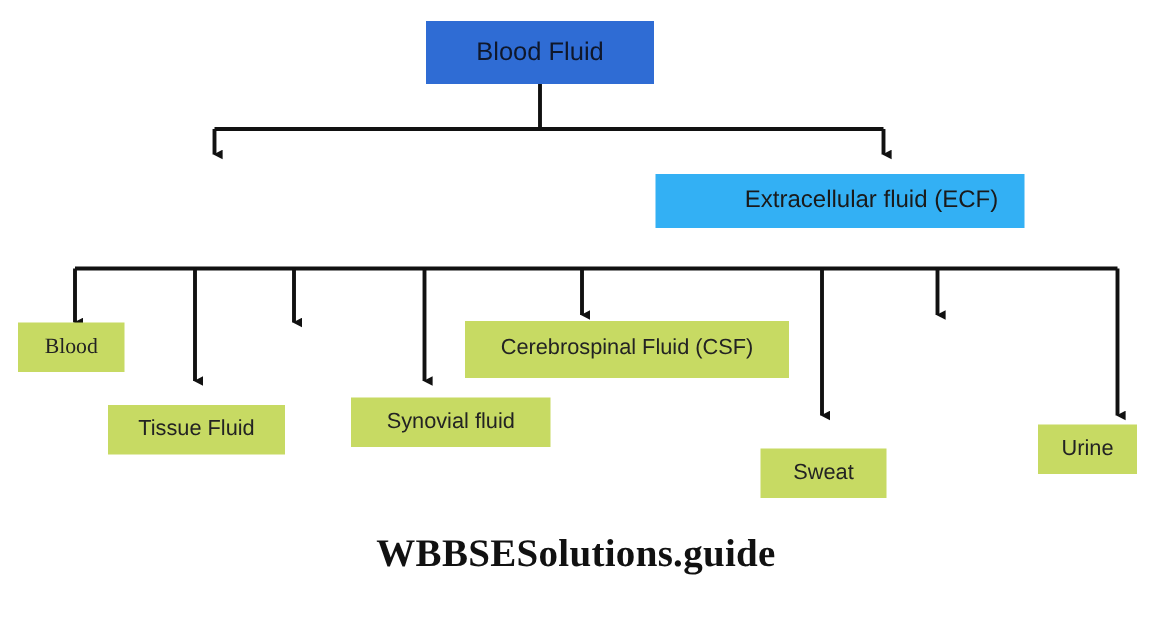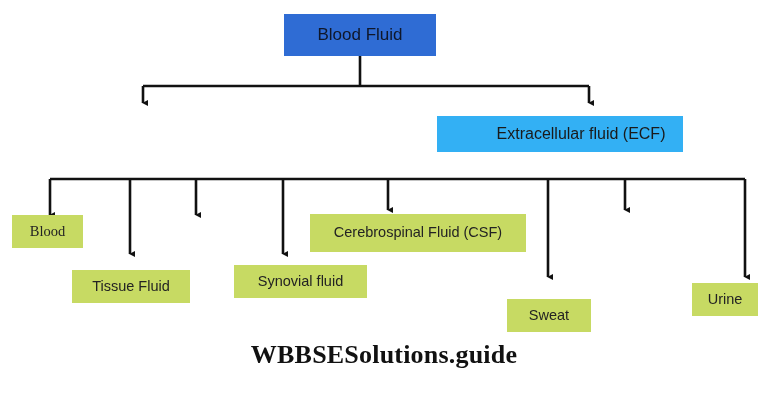--- a/index.html
+++ b/index.html
@@ -130,17 +130,17 @@
 
   <div class="node node-leaf" style="left:507px; top:299px; width:84px; height:33px;">
     <span>Sweat</span>
   </div>
 
 
   <div class="node node-leaf" style="left:692px; top:283px; width:66px; height:33px;">
     <span>Urine</span>
   </div>
 
-  <div class="footer" style="top:340px;">
+  <div class="footer" style="top:354px;">
     <span>WBBSESolutions.guide</span>
   </div>
 
 </div>
 
 </body></html>

